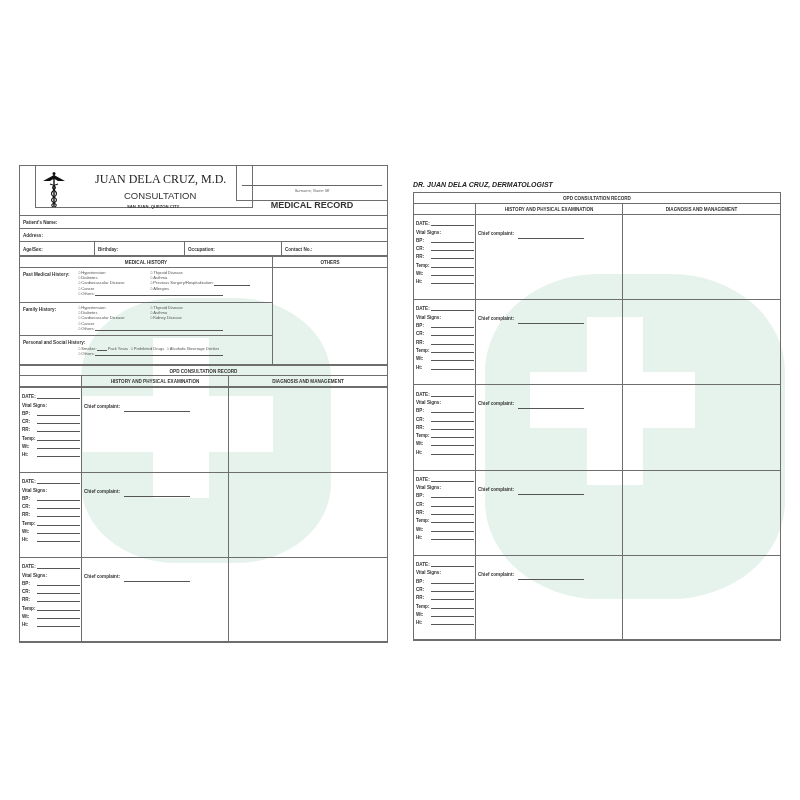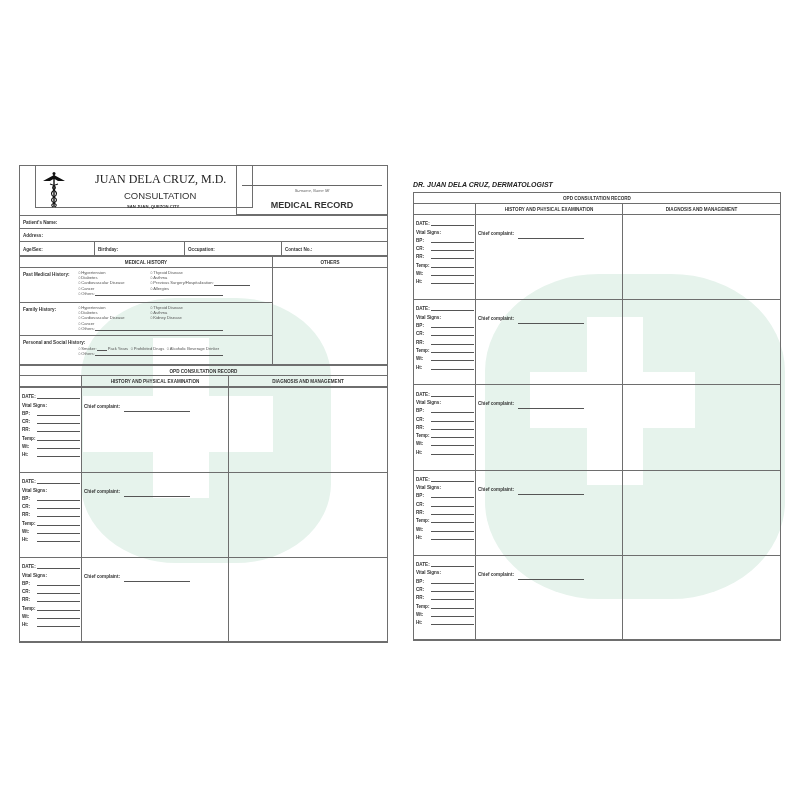--- a/index.html
+++ b/index.html
@@ -41,21 +41,21 @@
       <path d="M12 4 L1 10 L8 10 Q11 8 12 8 Q13 8 16 10 L23 10 Z" fill="#111"></path>
       <rect x="11.3" y="2" width="1.4" height="34" fill="#111"></rect>
       <circle cx="12" cy="2.5" r="1.5" fill="#111"></circle>
       <path d="M8 13 Q16 15 12 19 Q7 23 12 26 Q17 29 12 32 Q8 34 11 36" stroke="#111" stroke-width="1.1" fill="none"></path>
       <path d="M16 13 Q8 15 12 19 Q17 23 12 26 Q7 29 12 32 Q16 34 13 36" stroke="#111" stroke-width="1.1" fill="none"></path>
     </svg>
     <div class="abs" style="left:59px; top:6px; font-family:'Liberation Serif',serif; font-size:12px; color:#222; white-space:nowrap;">JUAN DELA CRUZ, M.D.</div>
     <div class="abs" style="left:88px; top:24px; font-size:9.5px; color:#333; white-space:nowrap;">CONSULTATION</div>
     <div class="abs" style="left:91px; top:38px; font-size:4.2px; font-weight:bold; color:#333; white-space:nowrap;">SAN JUAN, QUEZON CITY</div>
   </div>
-  <div class="abs b" style="left:217px; top:0; width:152px; height:50px;">
+  <div class="abs b" style="left:217px; top:0; width:152px; height:36px;">
     <div class="abs" style="left:5px; top:19px; width:140px; border-bottom:0.7px solid #666;"></div>
     <div class="abs center" style="left:0; top:22px; width:150px; font-size:4px; font-style:italic; color:#666;">Surname, Name MI</div>
     <div class="abs center" style="left:0; top:34px; width:150px; font-size:9px; font-weight:bold; color:#333;">MEDICAL RECORD</div>
   </div>
 
   <div class="abs b" style="left:0; top:50px; width:369px; height:14px;">
     <span class="abs lbl" style="left:3px; top:4px;">Patient's Name:</span>
   </div>
   <div class="abs b" style="left:0; top:63px; width:369px; height:14px;">
     <span class="abs lbl" style="left:3px; top:4px;">Address:</span>

